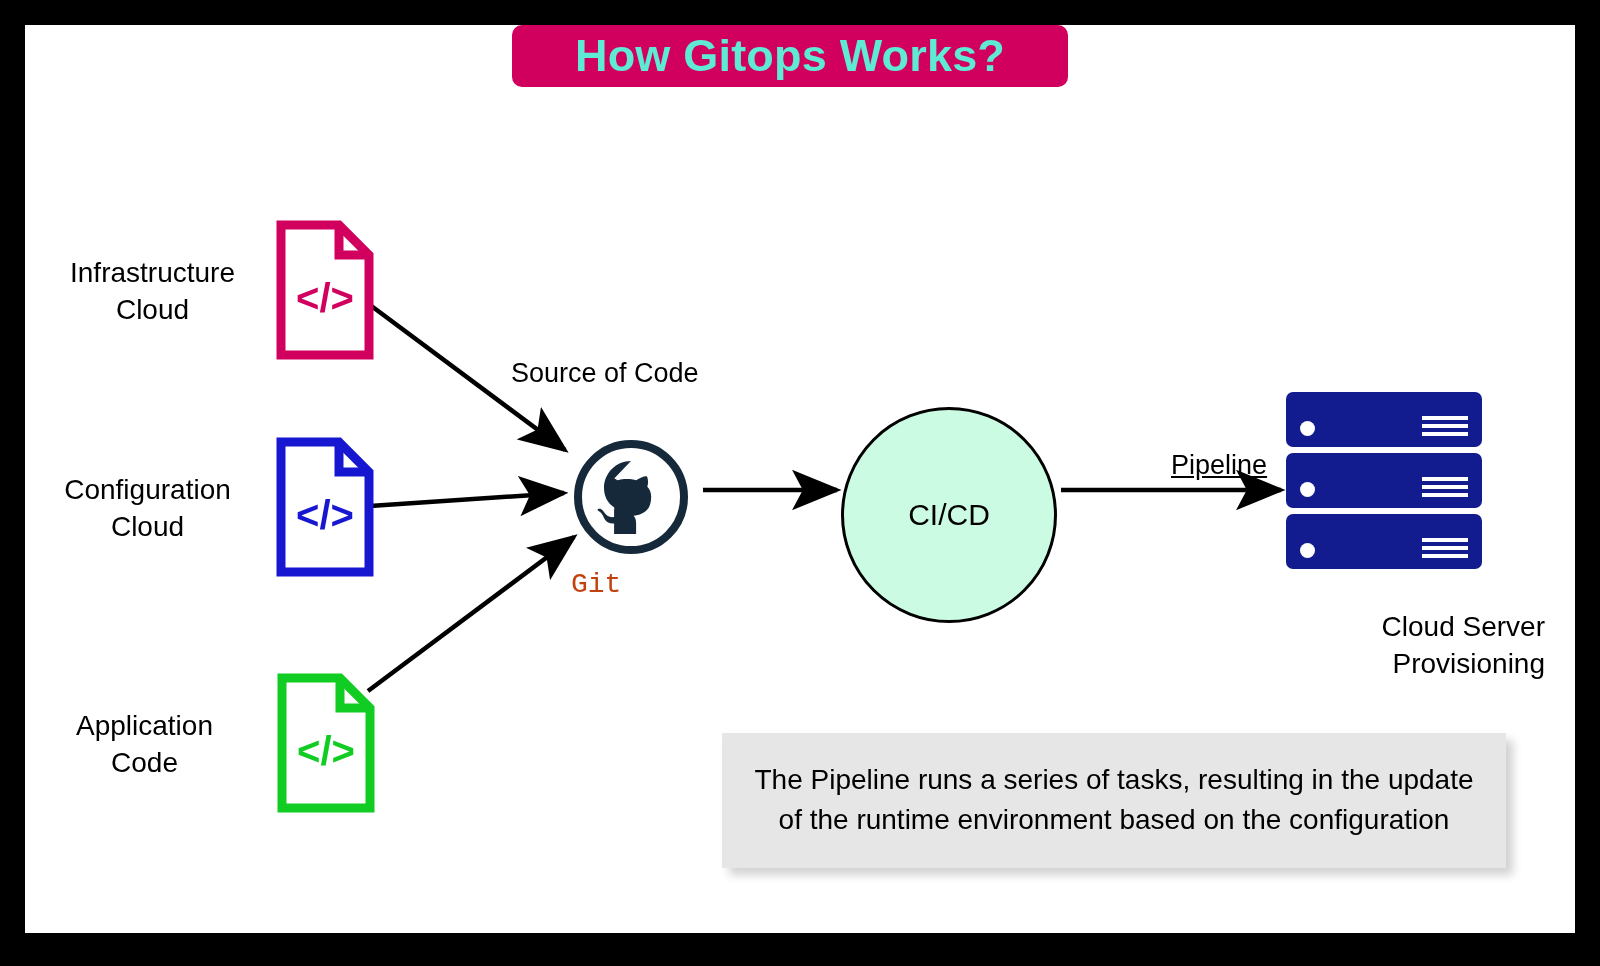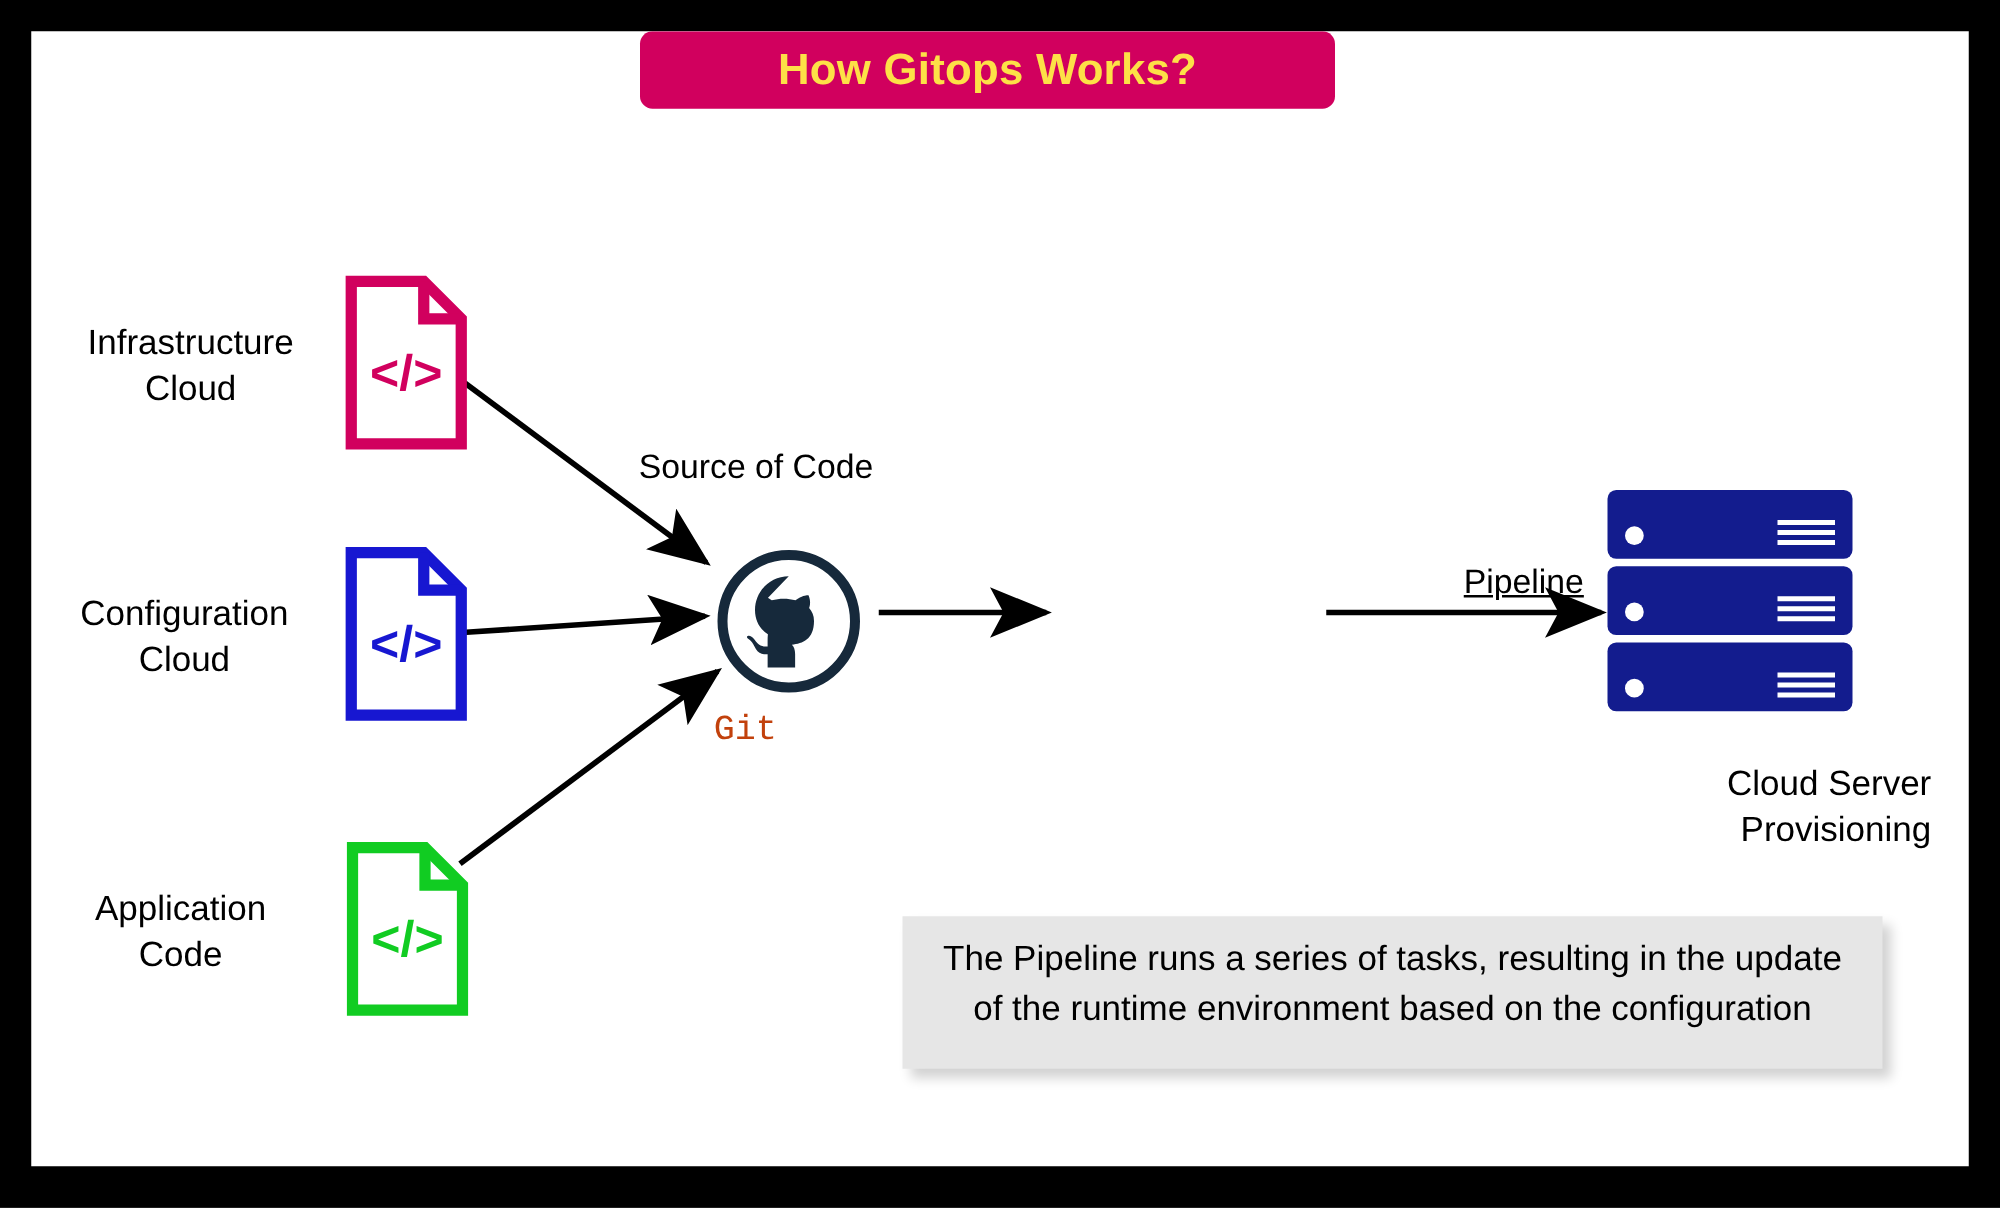--- a/index.html
+++ b/index.html
@@ -37,22 +37,22 @@
     top: 0px;
     width: 556px;
     height: 62px;
     background: #d1005e;
     border-radius: 10px;
     display: flex;
     align-items: center;
     justify-content: center;
   }
   #title-text {
-    color: #fde047;
-    font-size: 35px;
+    color: #5eead4;
+    font-size: 45px;
     font-weight: bold;
     letter-spacing: 0.2px;
     white-space: nowrap;
   }
 
   
   #arrow-layer {
     position: absolute;
     left: 0;
     top: 0;
@@ -171,21 +171,21 @@
   }
   #label-source-of-truth { left: 486px; top: 333px; }
   #label-pipeline { left: 1146px; top: 425px; text-decoration: underline; }
 
   
   #caption-box {
     position: absolute;
     left: 697px;
     top: 708px;
     width: 784px;
-    padding: 14px 22px 28px 22px;
+    padding: 27px 22px 28px 22px;
     box-sizing: border-box;
     background: #e6e6e6;
     box-shadow: 7px 7px 9px rgba(0,0,0,0.18);
   }
   #caption-text {
     font-size: 28px;
     line-height: 1.42;
     color: #000000;
     text-align: center;
   }
@@ -264,20 +264,23 @@
              -0.3 2.9-0.2 6.9-0.2 9.7 -3.1 0.4-5.9-0.4-8.1-2.6 -1.8-1.8-3-4.3-5.1-5.4
              -1.2-0.6-3.1-0.6-3.3 0.5 -0.2 1.1 1.6 1.8 2.5 2.5 2.3 1.7 3.2 4.8 4.6 7.1
              2.2 3.6 5.9 4.6 9.4 4.2V97h22V86.3c0-3.9-1.1-6.3-2.6-7.6 8.6-1 17.7-4.3 17.7-19
              0-4.2-1.5-7.6-3.9-10.3 0.4-1 1.7-4.9-0.4-10.1 0 0-3.2-1-10.5 3.9
              -3-0.9-6.3-1.3-9.5-1.3 -3.2 0-6.5 0.4-9.5 1.3 -7.3-5-10.5-3.9-10.5-3.9
              -2.1 5.2-0.8 9.1-0.4 10.1z"></path>
       </svg>
     </div>
     <div id="git-label">Git</div>
 
+    <div id="cicd-circle">
+      <span id="cicd-text">CI/CD</span>
+    </div>
 
     <div id="server-stack">
       <div class="server-unit">
         <span class="server-dot"></span>
         <span class="server-bars">
             <i></i>
             <i></i>
             <i></i>
           </span>
       </div>

